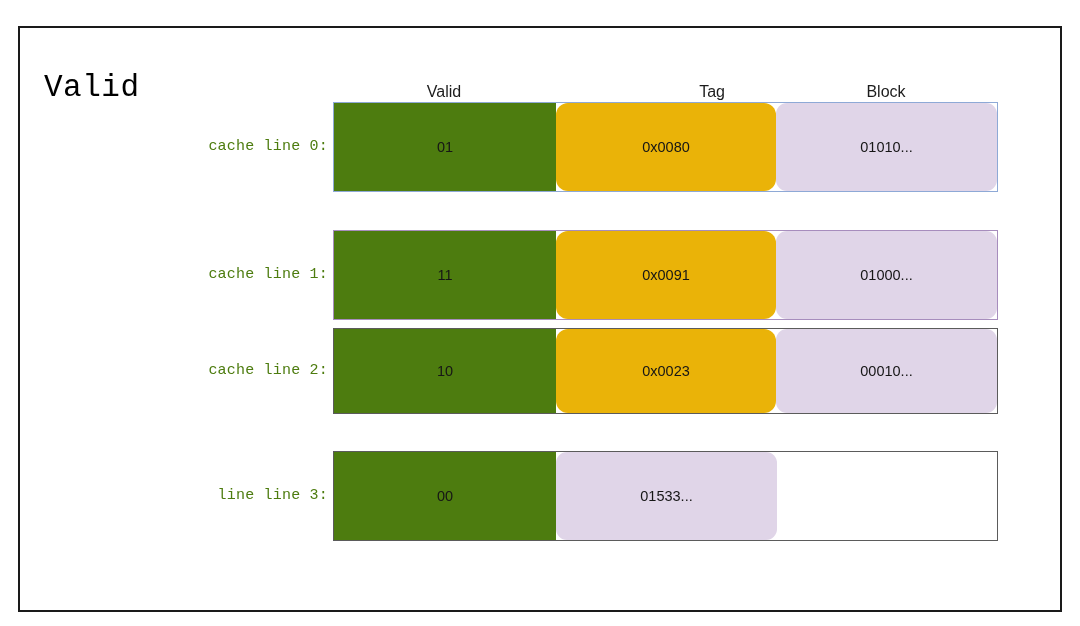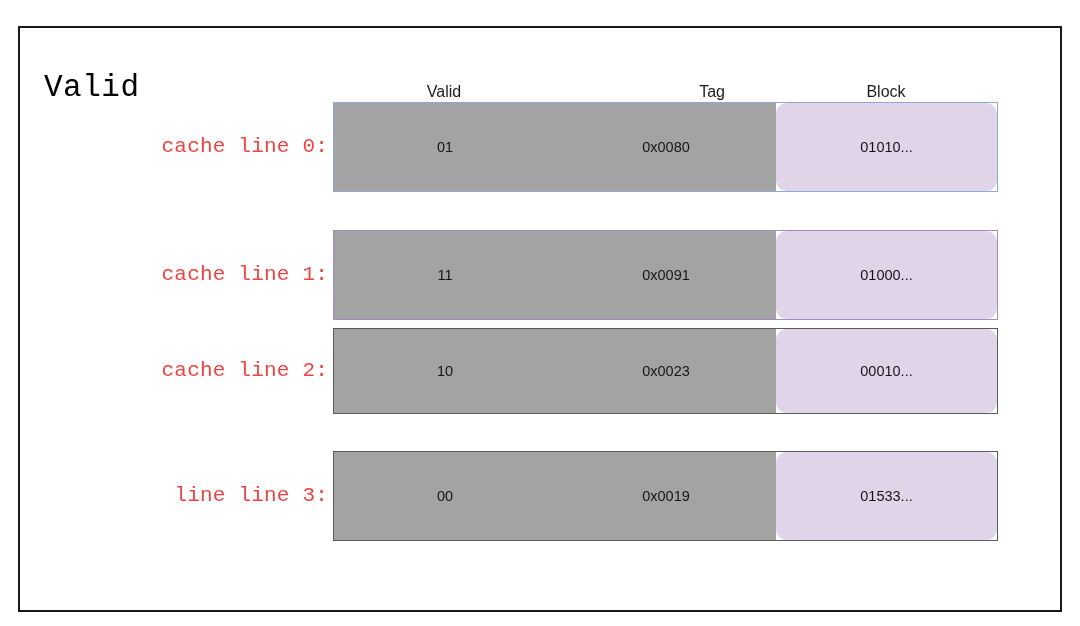--- a/index.html
+++ b/index.html
@@ -70,22 +70,22 @@
     height: 90px;
   }
   .row-label {
     position: absolute;
     left: 40px;
     width: 268px;
     height: 90px;
     line-height: 90px;
     text-align: right;
     font-family: "Liberation Mono", "DejaVu Sans Mono", monospace;
-    font-size: 21px;
-    color: #ef4444;
+    font-size: 15px;
+    color: #4d7c0f;
     white-space: nowrap;
     letter-spacing: 0.2px;
   }
 
   .cells {
     position: absolute;
     left: 313px;
     top: 0;
     width: 665px;
     height: 90px;
@@ -97,22 +97,22 @@
     box-sizing: border-box;
     height: 100%;
     display: flex;
     align-items: center;
     justify-content: center;
     font-family: "Liberation Sans", sans-serif;
     font-size: 14.5px;
     color: #161616;
     white-space: nowrap;
   }
-  .cell.valid { width: 222px; background: #a3a3a3; }
-  .cell.tag   { width: 220px; background: #a3a3a3; }
+  .cell.valid { width: 222px; background: #4d7c0f; }
+  .cell.tag   { width: 220px; background: #eab308; border-radius: 12px; }
   .cell.block { width: 221px; background: #e0d5e8; border-radius: 11px; }
 
   
   .cells.outline-blue   { border-color: #8ea9d6; }
   .cells.outline-purple { border-color: #a78dbd; }
   .cells.outline-gray   { border-color: #5b5b5b; }
 </style>
 </head>
 <body>
 
@@ -149,19 +149,18 @@
         <div class="cell valid">10</div>
         <div class="cell tag">0x0023</div>
         <div class="cell block">00010...</div>
       </div>
     </div>
 
     <div class="row" style="top: 423px;">
       <div class="row-label">line line 3:</div>
       <div class="cells outline-gray">
         <div class="cell valid">00</div>
-        <div class="cell tag">0x0019</div>
         <div class="cell block">01533...</div>
       </div>
     </div>
 
   </div>
 </div>
 
 </body></html>

